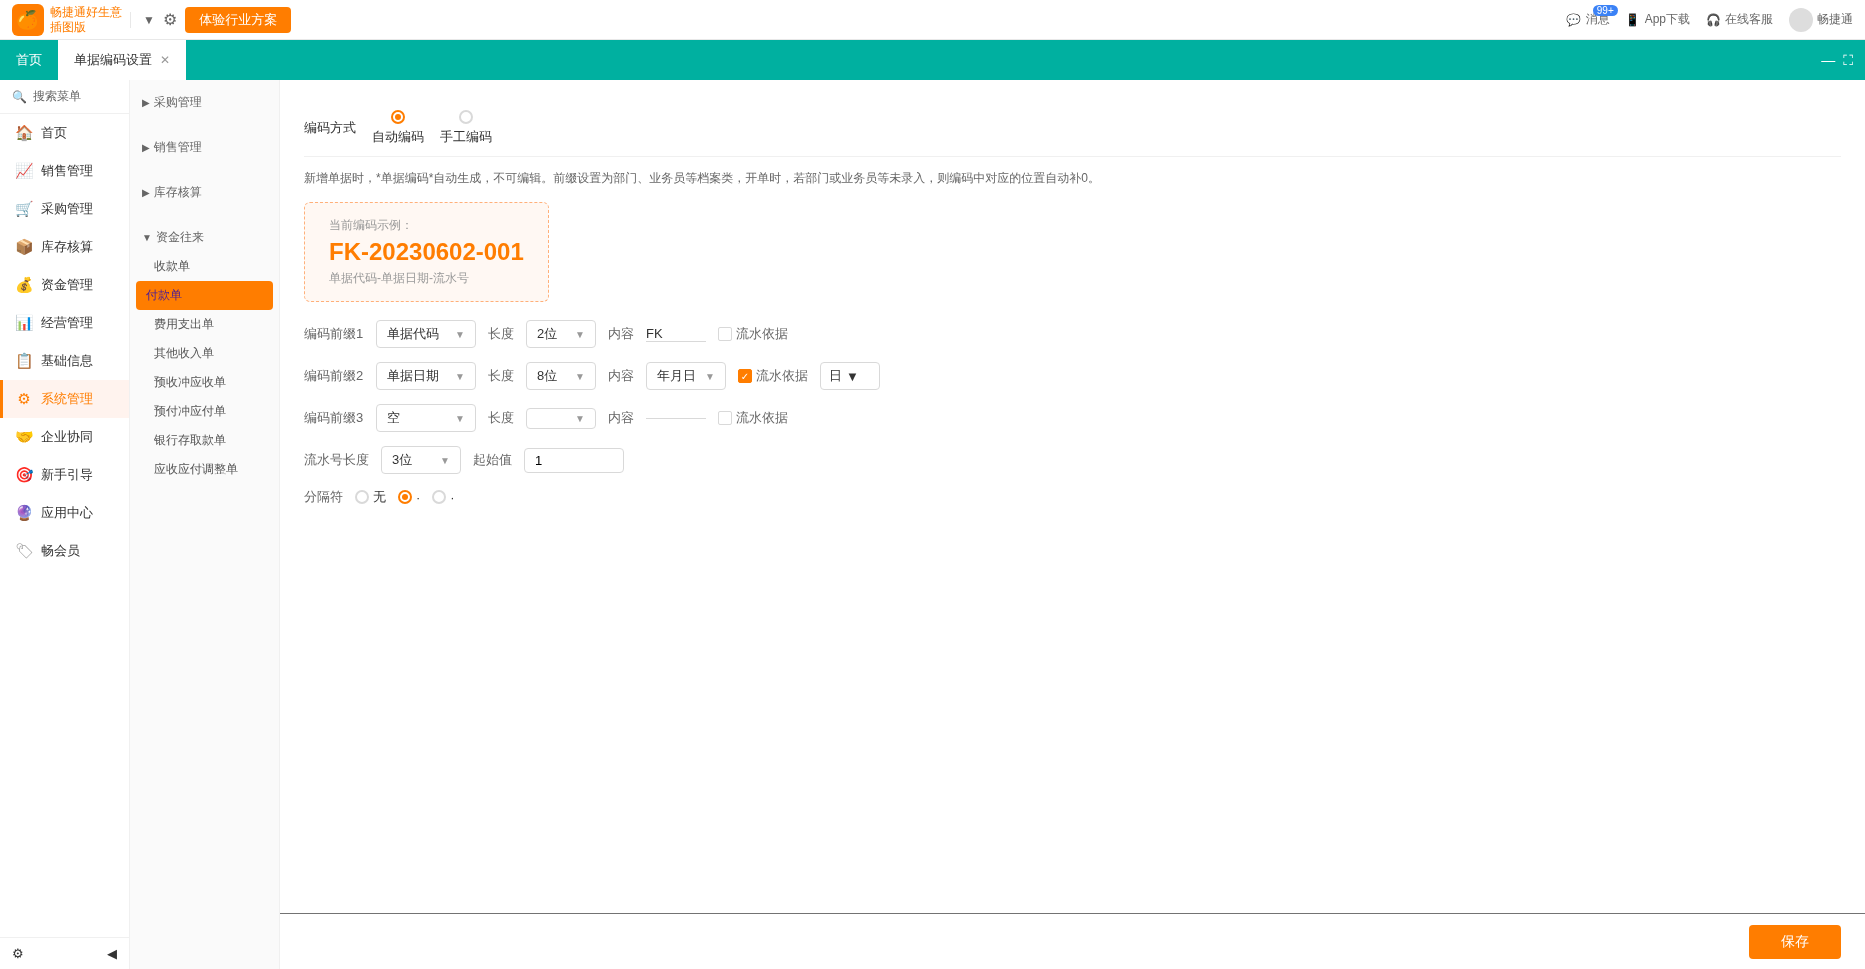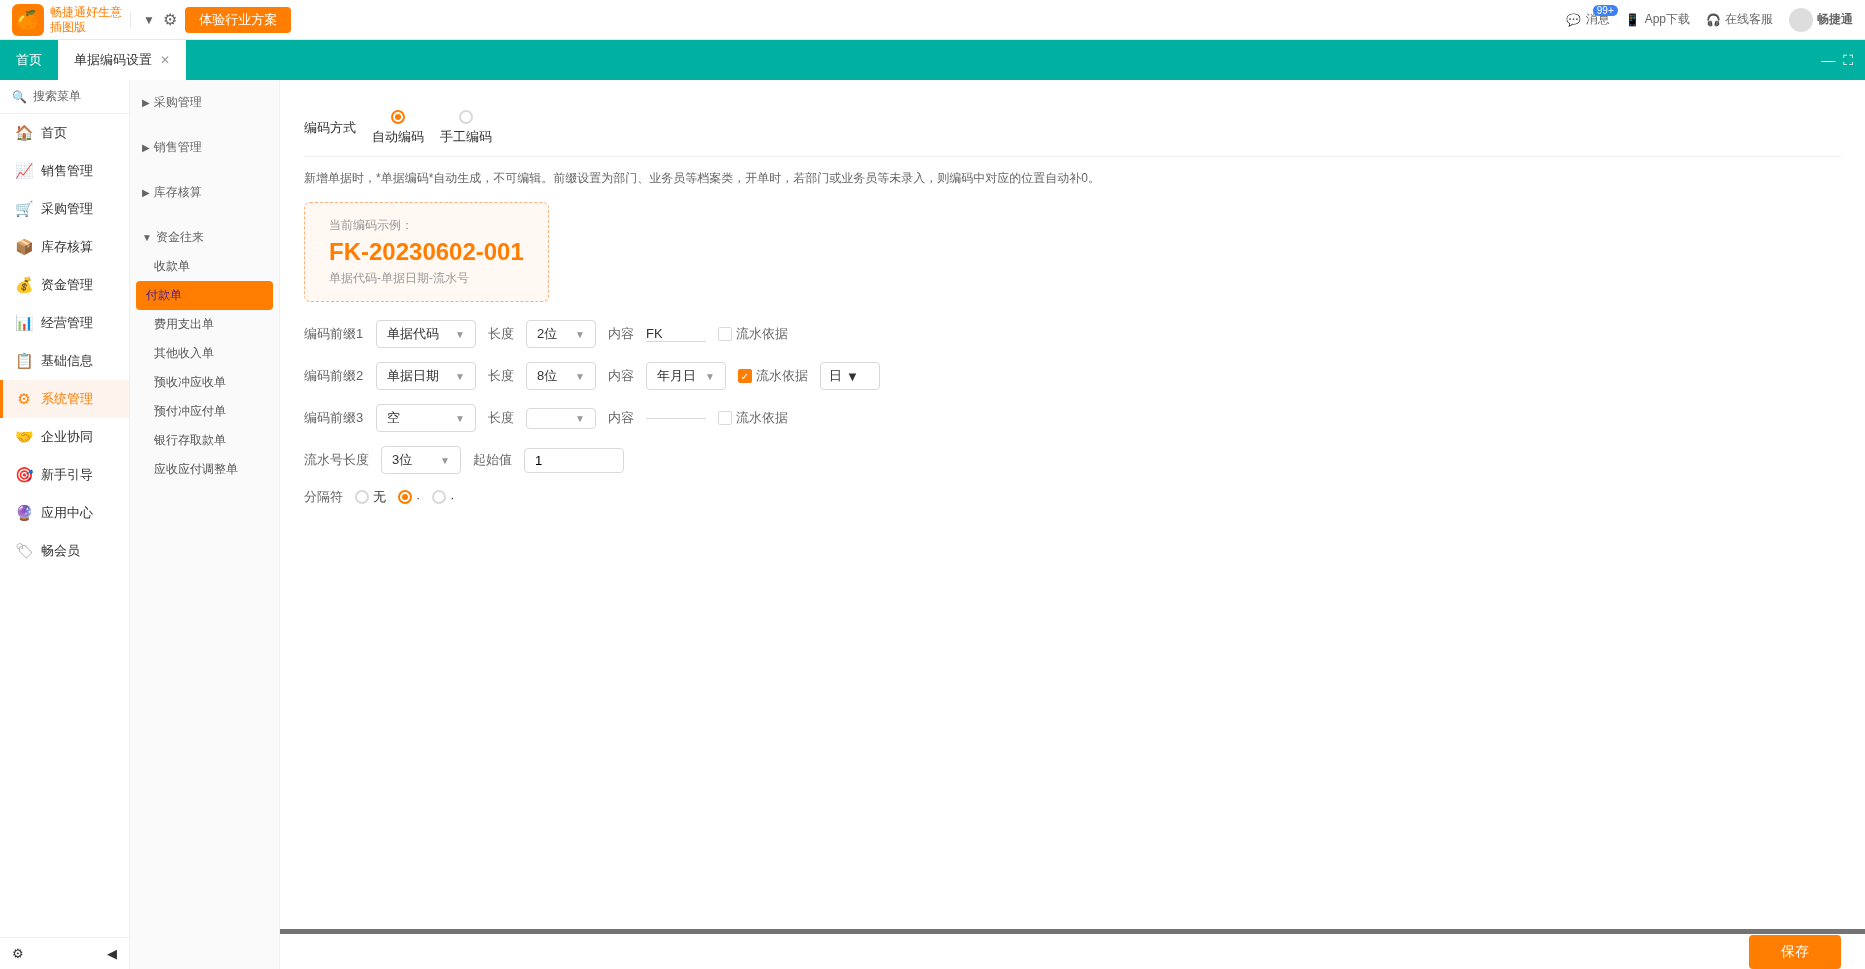--- a/index.html
+++ b/index.html
@@ -11,21 +11,21 @@
     .topbar-logo { display: flex; align-items: center; gap: 6px; }
     .logo-icon { width: 32px; height: 32px; background: #ff7d00; border-radius: 6px; display: flex; align-items: center; justify-content: center; color: #fff; font-size: 18px; }
     .logo-text { font-size: 12px; color: #ff7d00; line-height: 1.2; }
     .topbar-dropdown { display: flex; align-items: center; gap: 4px; cursor: pointer; color: #666; font-size: 12px; }
     .topbar-settings { color: #666; cursor: pointer; font-size: 16px; }
     .btn-trial { background: #ff7d00; color: #fff; border: none; padding: 4px 14px; border-radius: 4px; cursor: pointer; font-size: 13px; }
     .topbar-right { display: flex; align-items: center; gap: 16px; font-size: 12px; color: #666; }
     .topbar-right-item { display: flex; align-items: center; gap: 4px; cursor: pointer; position: relative; }
     .badge { background: #3b82f6; color: #fff; border-radius: 10px; font-size: 10px; padding: 0 4px; position: absolute; top: -6px; right: -8px; }
     .user-avatar { width: 24px; height: 24px; background: #ddd; border-radius: 50%; }
-    .user-name { color: #666; font-size: 12px; font-weight: bold; }
+    .user-name { color: #666; font-size: 12px; }
 
     
     .nav-tabs { height: 40px; background: #00b0a0; display: flex; align-items: center; padding: 0; flex-shrink: 0; }
     .nav-tab { height: 40px; display: flex; align-items: center; padding: 0 16px; cursor: pointer; color: #fff; font-size: 13px; position: relative; }
     .nav-tab.active { background: #fff; color: #333; }
     .nav-tab-close { margin-left: 8px; font-size: 12px; color: #999; cursor: pointer; }
     .nav-spacer { flex: 1; }
     .nav-right-btns { display: flex; align-items: center; gap: 8px; padding-right: 12px; color: #fff; font-size: 16px; cursor: pointer; }
 
     
@@ -90,21 +90,21 @@
     .serial-row { display: flex; align-items: center; gap: 12px; margin-bottom: 14px; }
     .serial-label { color: #666; font-size: 13px; }
     .serial-input { border: 1px solid #d9d9d9; border-radius: 4px; padding: 4px 10px; font-size: 13px; width: 100px; }
 
     
     .separator-row { display: flex; align-items: center; gap: 12px; margin-bottom: 20px; }
     .separator-label { color: #666; font-size: 13px; }
     .sep-radio-item { display: flex; align-items: center; gap: 4px; cursor: pointer; font-size: 13px; }
 
     
-    .bottom-bar { height: 40px; background: #fff; border-top: 5px solid #737373; display: flex; align-items: center; justify-content: flex-end; padding: 0 24px; flex-shrink: 0; }
+    .bottom-bar { height: 56px; background: #fff; border-top: 1px solid #737373; display: flex; align-items: center; justify-content: flex-end; padding: 0 24px; flex-shrink: 0; }
     .btn-save { background: #ff7d00; color: #fff; border: none; padding: 8px 32px; border-radius: 4px; cursor: pointer; font-size: 14px; }
 
     .divider { width: 1px; height: 16px; background: #e8e8e8; }
   </style>
 </head>
 <body>
 
 <div class="topbar">
   <div class="topbar-left">
     <div class="topbar-logo">

